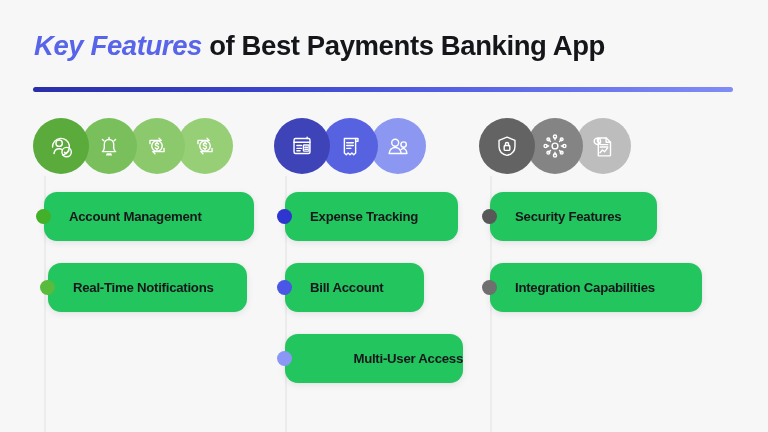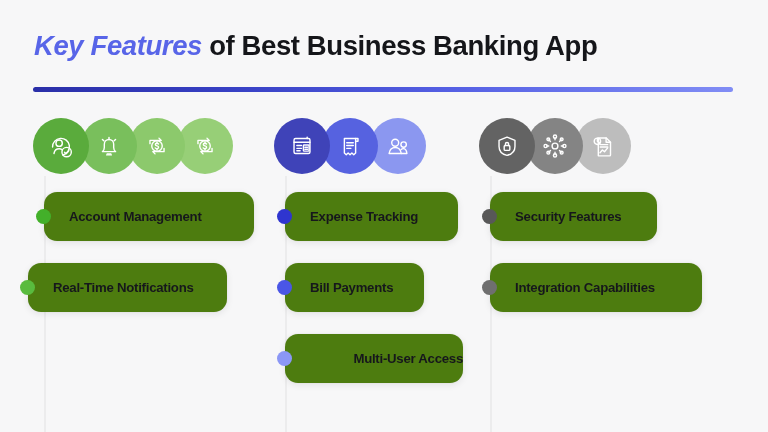--- a/index.html
+++ b/index.html
@@ -43,41 +43,41 @@
     position:absolute;top:176px;width:2px;height:256px;
     background:#ececed;
   }
   .rail-1{left:44px;}
   .rail-2{left:285px;}
   .rail-3{left:490px;}
 
   
   .card{
     position:absolute;height:49px;border-radius:13px;
-    background:#4d7c0f;
+    background:#22c55e;
     box-shadow:0 2px 7px rgba(20,20,30,.085), 0 0 0 1px rgba(0,0,0,.015);
     display:flex;align-items:center;
   }
   .card-label{
     font-size:13.2px;font-weight:700;color:#16171c;
     letter-spacing:-0.25px;white-space:nowrap;
     margin-left:25px;
   }
   .dot{
     position:absolute;width:15px;height:15px;border-radius:50%;
     left:-8px;top:17px;
   }
 </style>
 </head>
 <body style="background: rgb(247, 247, 248);">
 
 <div class="page">
 
   <div class="title">
-    <span class="hl" style="color: rgb(88, 101, 232); font-style: italic;">Key Features</span><span> of Best Business Banking App</span>
+    <span class="hl" style="color: rgb(88, 101, 232); font-style: italic;">Key Features</span><span> of Best Payments Banking App</span>
   </div>
   <div class="divider"></div>
 
   <div class="rail rail-1"></div>
   <div class="rail rail-2"></div>
   <div class="rail rail-3"></div>
 
   <div class="col col-1">
     <div class="icon-row">
 
@@ -197,32 +197,32 @@
         </svg>
       </div>
 
     </div>
   </div>
 
   <div class="card" style="left: 44px; top: 192px; width: 210px;">
     <span class="dot" style="background: rgb(67, 176, 42);"></span>
     <span class="card-label">Account Management</span>
   </div>
-  <div class="card" style="left: 28px; top: 263px; width: 199px;">
+  <div class="card" style="left: 48px; top: 263px; width: 199px;">
     <span class="dot" style="background: rgb(89, 187, 62);"></span>
     <span class="card-label">Real-Time Notifications</span>
   </div>
 
   <div class="card" style="left: 285px; top: 192px; width: 173px;">
     <span class="dot" style="background: rgb(47, 53, 207);"></span>
     <span class="card-label">Expense Tracking</span>
   </div>
   <div class="card" style="left: 285px; top: 263px; width: 139px;">
     <span class="dot" style="background: rgb(74, 86, 230);"></span>
-    <span class="card-label">Bill Payments</span>
+    <span class="card-label">Bill Account</span>
   </div>
   <div class="card" style="left: 285px; top: 334px; width: 178px; justify-content: flex-end;">
     <span class="dot" style="background: rgb(139, 151, 245);"></span>
     <span class="card-label">Multi-User Access</span>
   </div>
 
   <div class="card" style="left: 490px; top: 192px; width: 167px;">
     <span class="dot" style="background: rgb(88, 88, 88);"></span>
     <span class="card-label">Security Features</span>
   </div>

